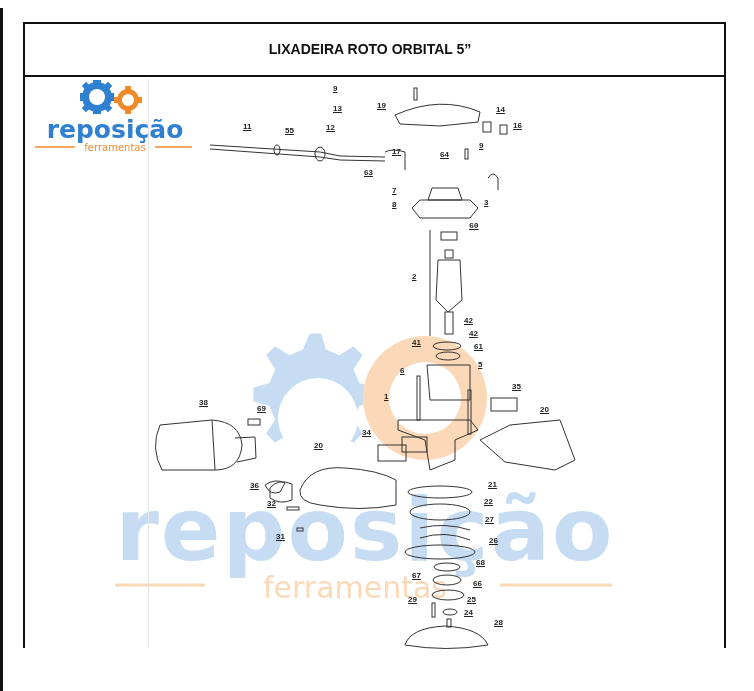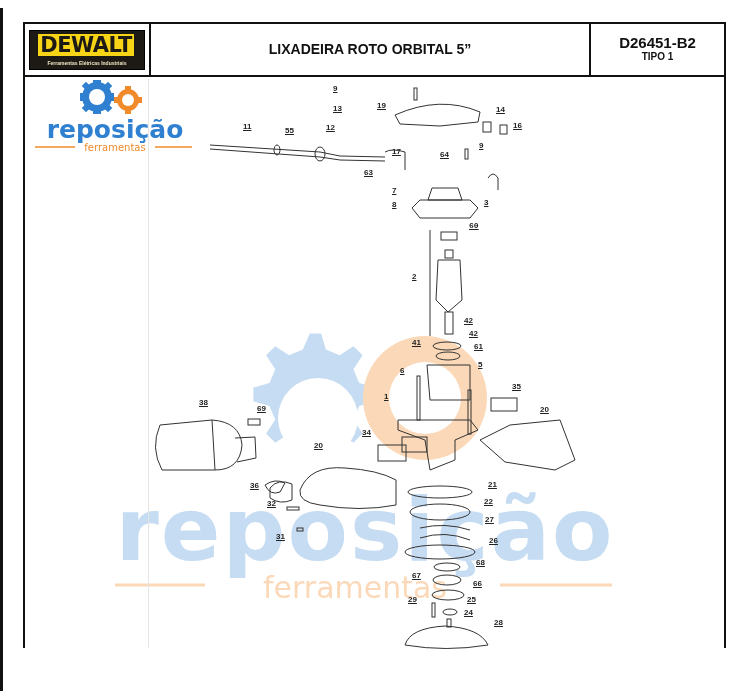--- a/index.html
+++ b/index.html
@@ -36,31 +36,21 @@
   </g>
   <text x="365" y="560" text-anchor="middle" font-family="DejaVu Sans, sans-serif" font-weight="bold" font-size="88" fill="#c6dcf2" letter-spacing="2">reposição</text>
   <line x1="115" y1="585" x2="205" y2="585" stroke="#fbd9b8" stroke-width="3"></line>
   <line x1="500" y1="585" x2="612" y2="585" stroke="#fbd9b8" stroke-width="3"></line>
   <text x="355" y="598" text-anchor="middle" font-family="DejaVu Sans, sans-serif" font-size="30" fill="#fbd9b8">ferramentas</text>
 </svg>
 
 <div class="frame"></div>
 
 <div class="header">
-  <div class="hdr-logo">
-    <div class="dewalt">
-      <div class="dewalt-word">DEWALT</div>
-      <div class="dewalt-sub">Ferramentas Elétricas Industriais</div>
-    </div>
-  </div>
   <div class="hdr-title">LIXADEIRA ROTO ORBITAL 5”</div>
-  <div class="hdr-code">
-    <div class="code-main">D26451-B2</div>
-    <div class="code-sub">TIPO 1</div>
-  </div>
 </div>
 
 <svg class="brand-logo" viewBox="0 0 170 75">
   <g>
     <circle cx="67" cy="17" r="15" fill="#2f80d0"></circle>
     <g fill="#2f80d0">
       <rect x="63" y="0" width="8" height="6"></rect>
         <rect x="63" y="28" width="8" height="6"></rect>
       <rect x="50" y="13" width="6" height="8"></rect>
         <rect x="78" y="13" width="6" height="8"></rect>

